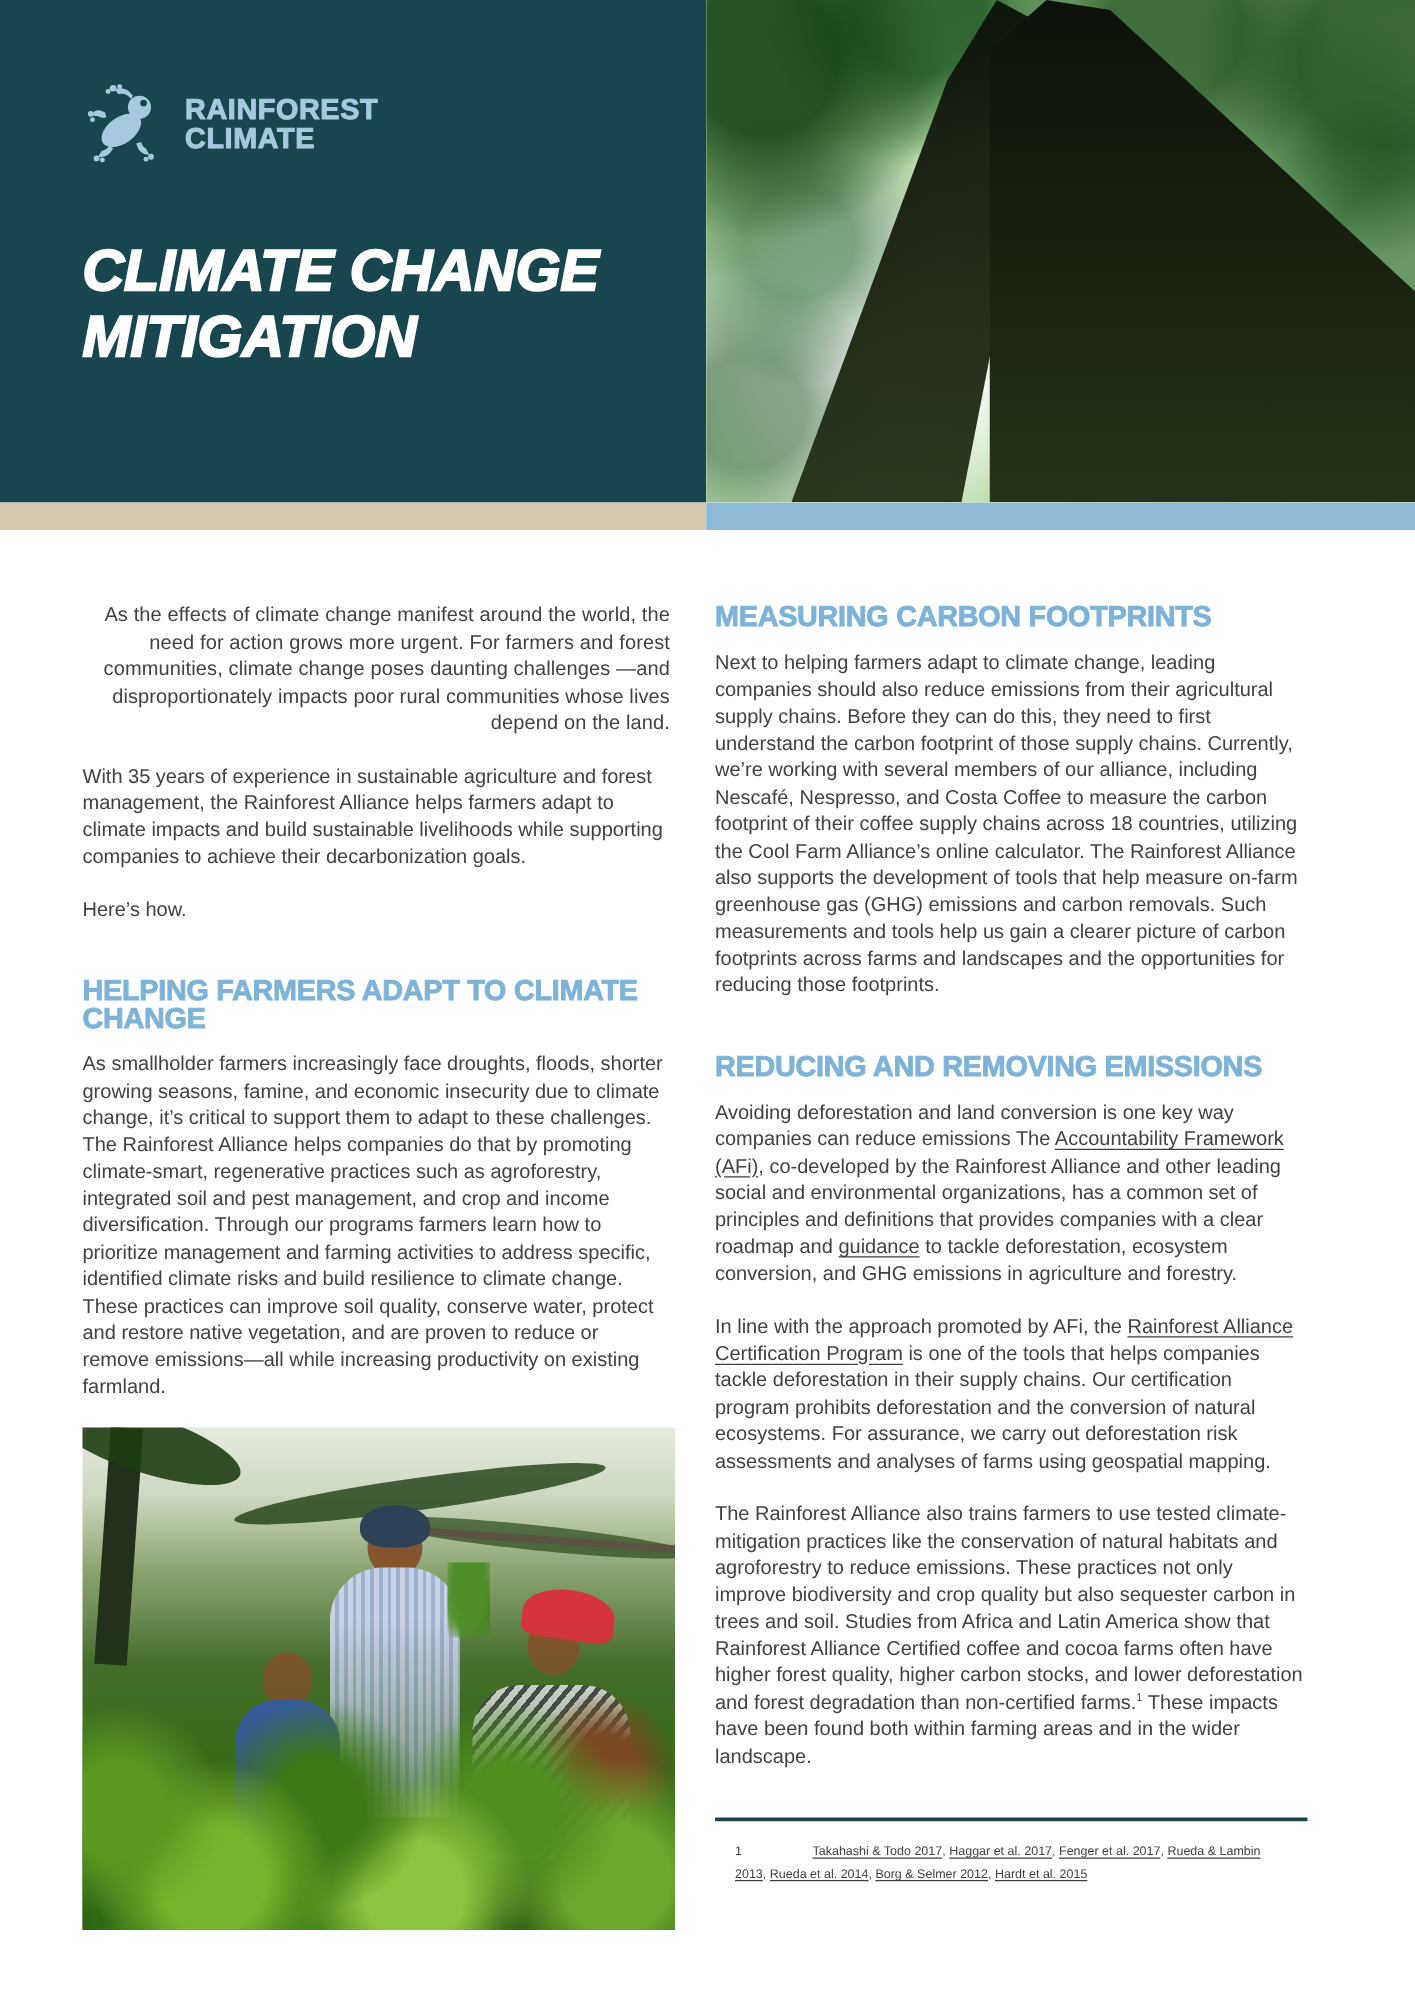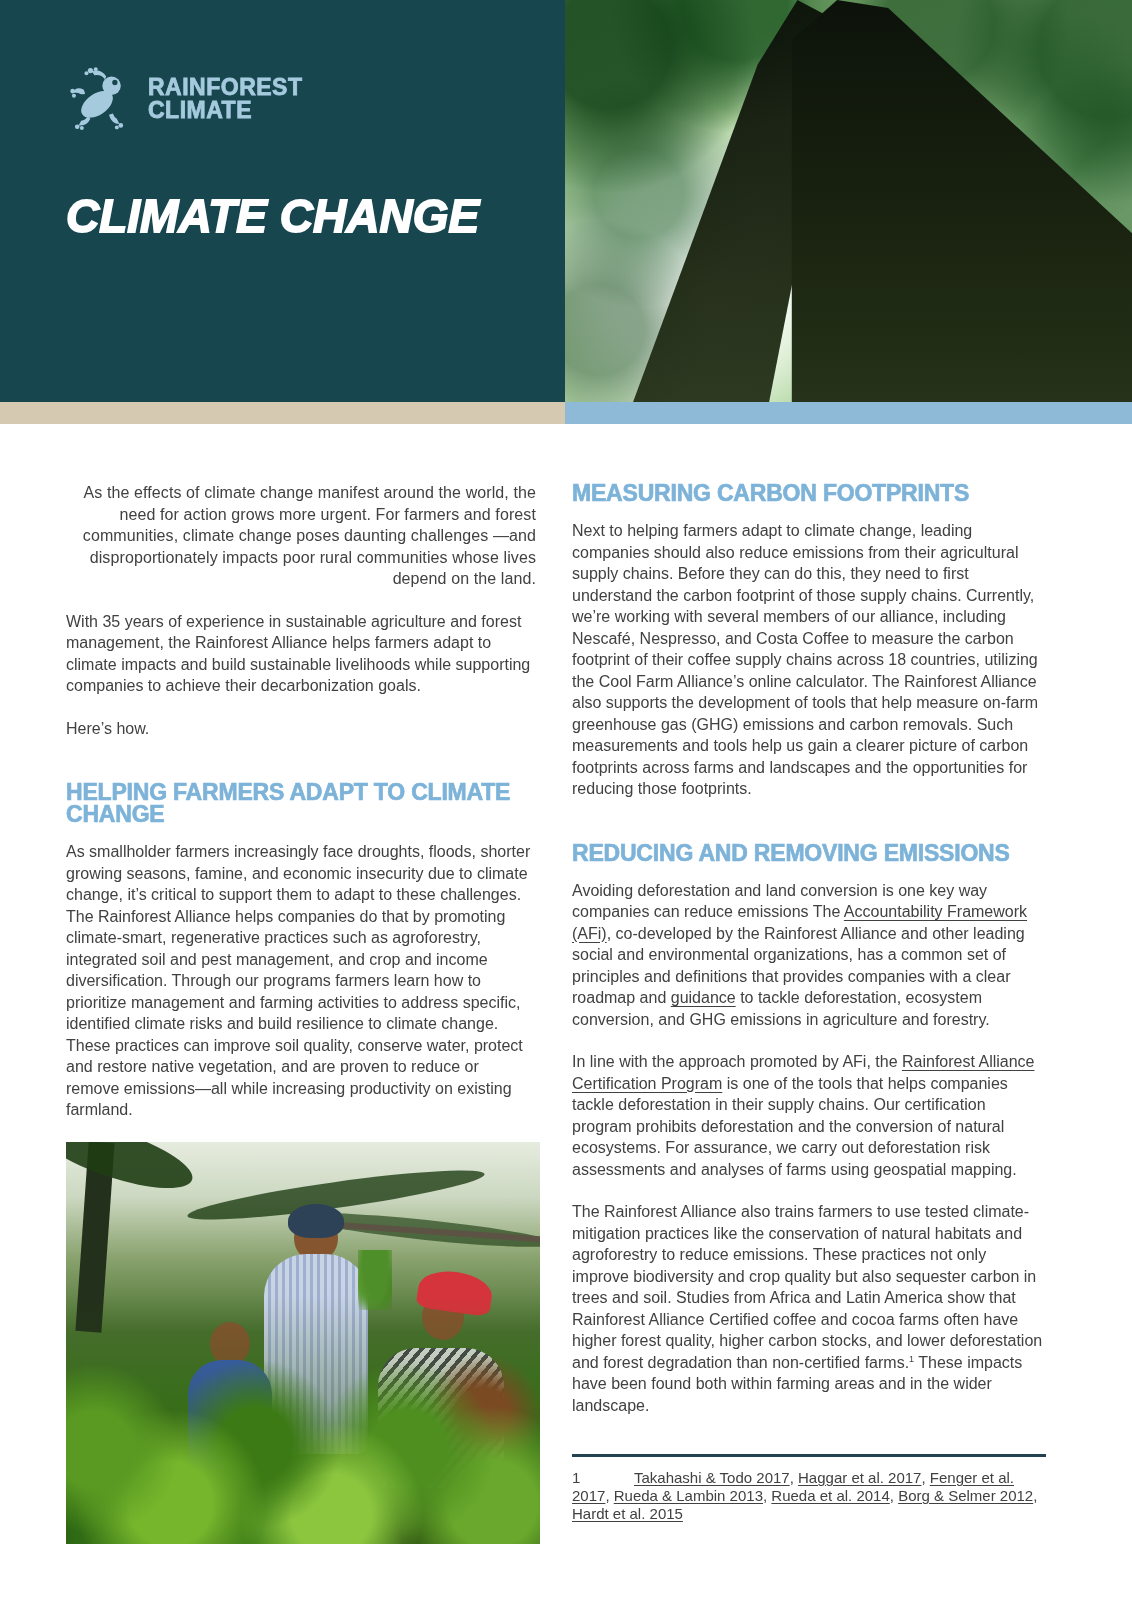--- a/index.html
+++ b/index.html
@@ -50,21 +50,21 @@
   .intro{font-weight:normal;color:#303030;font-size:16.5px;line-height:22px;letter-spacing:0.1px;text-align:right;}
   .content h2{margin:42px 0 16px 0;font-size:23px;line-height:22px;color:#7db3d8;
               font-weight:bold;letter-spacing:-0.2px;-webkit-text-stroke:0.7px #7db3d8;}
   .content h2.first{margin-top:0;}
   a.body-link{color:#414141;text-decoration:underline;text-underline-offset:3px;cursor:pointer;}
   sup.fn-ref{font-size:9px;color:#414141;vertical-align:super;line-height:0;}
 
   
   .footnote{margin-top:38px;}
   .footnote-rule{border:none;border-top:3px solid #22424e;margin:0 0 12px 0;}
-  .footnote p{font-size:15px;line-height:18px;color:#414141;margin:0;}
+  .footnote p{font-size:10px;line-height:18px;color:#414141;margin:16px;}
   .fn-marker{display:inline-block;width:62px;}
   a.fn-link{color:#414141;text-decoration:underline;text-underline-offset:2px;cursor:pointer;}
 
   
   .farm-photo{position:relative;width:474px;height:402px;margin-top:14px;overflow:hidden;
     background:
       linear-gradient(180deg,#e6ecdf 0px,#ccd8c1 55px,#8aa36f 115px,#49702f 190px,#3f7a1e 265px,#2f5c13 100%);}
   .frond{position:absolute;background:#1e3d14;border-radius:50%;opacity:.8;}
   .frond1{width:300px;height:26px;left:120px;top:40px;transform:rotate(-8deg);}
   .frond2{width:260px;height:20px;left:230px;top:78px;transform:rotate(6deg);opacity:.65;}
@@ -125,20 +125,21 @@
             <circle cx="71" cy="25" r="4" fill="#17464f"></circle>
           </svg>
         </span>
         <div class="logo-text">
           <span>RAINFOREST</span>
           <span>CLIMATE</span>
         </div>
       </div>
       <h1 class="title">
         <span>CLIMATE CHANGE</span><br>
+        <span>MITIGATION</span>
       </h1>
     </div>
     <div class="header-photo">
       <div class="canopy"></div>
       <div class="trunk trunk-left"></div>
       <div class="trunk trunk-right"></div>
     </div>
   </div>
 
   <div class="stripe-row">

